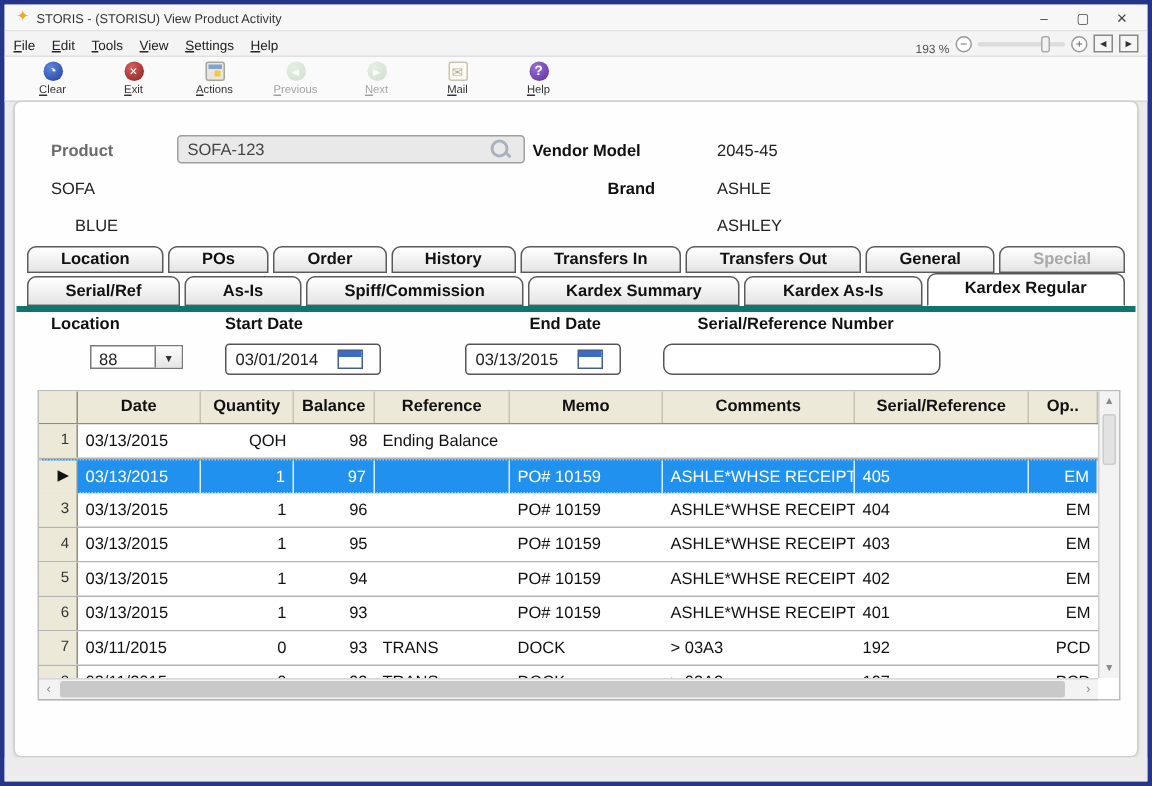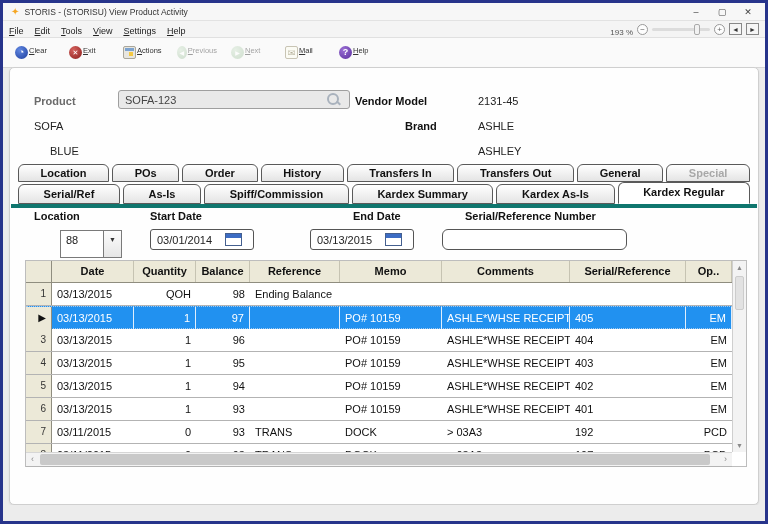--- a/index.html
+++ b/index.html
@@ -20,21 +20,21 @@
   .menu-item::first-letter { text-decoration:underline; }
   .zoomctl { margin-left:auto; display:flex; align-items:center; gap:4px; }
   .zoom-pct { font-size:8px; color:#555;margin-top:6px; }
   .zbtn { width:11px; height:11px; border:1px solid #999; border-radius:50%; font-size:8px; line-height:9px; text-align:center; color:#666; background:#fdfdfd; }
   .ztrack { width:58px; height:3px; background:#dcdcdc; border-radius:2px; position:relative; }
   .zthumb { position:absolute; right:10px; top:-4px; width:6px; height:11px; background:#f2f2f2; border:1px solid #aaa; border-radius:2px; }
   .pagebtn { width:13px; height:12px; border:1px solid #888; background:#f5f5f5; font-size:7px; line-height:11px; text-align:center; color:#333; }
 
   
   .toolbar { height:30px; background:#fafafa; border-bottom:1px solid #d6d6d6; display:flex; align-items:center; padding-left:12px; gap:14px; }
-  .tbtn { width:40px; display:flex; gap:1px; }
+  .tbtn { width:40px; display:flex; flex-direction:column; align-items:center; gap:1px; }
   .tbtn.disabled { opacity:.45; }
   .tlabel { font-size:7.5px; color:#333; }
   .tlabel::first-letter { text-decoration:underline; }
   .ticon { width:13px; height:13px; border-radius:50%; display:block; position:relative; font-size:8px; color:#fff; text-align:center; line-height:13px; font-weight:bold; }
   .clear-icon { background:radial-gradient(circle at 35% 30%,#5f86e0,#1e3f9e); }
   .clear-icon::before { content:"◔"; font-size:9px; }
   .exit-icon { background:radial-gradient(circle at 35% 30%,#d4605c,#8c1f1d); }
   .exit-icon::before { content:"✕"; font-size:7px; }
   .actions-icon { border-radius:2px; background:#e8e6df; border:1px solid #a9a69b; }
   .actions-icon::before { content:""; position:absolute; left:1px; right:1px; top:1px; height:3px; background:#7da3cf; }
@@ -65,21 +65,21 @@
   .tabrow { display:flex; padding:0 7px; gap:3px; position:relative; }
   .tab { flex:1 1 auto; text-align:center; font-size:11px; font-weight:bold; color:#111; background:linear-gradient(#ffffff,#e4e4e4); border:1px solid #5a5a5a; border-radius:6px 6px 0 0; height:18px; line-height:17px; white-space:nowrap; padding:0 8px; }
   .tabrow2 .tab { height:20px; line-height:19px; }
   .tab.disabled { color:#a8a8a8; }
   .tab.active { background:#fff; border-bottom:1px solid #fff; height:22px; z-index:3; position:relative; }
   .tabrow2 { border-bottom:4px solid #0f766e;align-items:flex-end; }
 
   
   .filters { position:absolute; left:0; right:0; top:138px; height:52px; font-size:11px; }
   .fl { position:absolute; font-weight:bold; color:#111; }
-  .combo { position:absolute; left:50px; top:24px; width:62px; height:28px; border:1px solid #7a7a7a; display:flex; background:#fff; }
+  .combo { position:absolute; left:50px; top:24px; width:62px; height:16px; border:1px solid #7a7a7a; display:flex; background:#fff; }
   .combo .cv { flex:1; font-size:11px; line-height:18px; padding-left:5px; color:#222; }
   .combo .cb { width:18px; border-left:1px solid #7a7a7a; background:linear-gradient(#fcfcfc,#e6e6e6); font-size:7px; color:#333; text-align:center; line-height:18px; }
   .dateinp { position:absolute; top:23px; width:104px; height:21px; border:1px solid #555; border-radius:3px; background:#fff; display:flex; align-items:center; }
   .dateinp input { border:none; outline:none; width:72px; font-size:11px; padding-left:6px; font-family:inherit; color:#222; background:transparent; }
   .calbtn { width:17px; height:13px; margin-left:2px; background:#fff; border:1px solid #445f8f; position:relative; }
   .calbtn::before { content:""; position:absolute; left:0; right:0; top:0; height:4px; background:#3c6cc4; }
   .serialinp { position:absolute; left:432px; top:23px; width:185px; height:21px; border:1px solid #555; border-radius:6px; font-size:11px; padding:0 8px; font-family:inherit; background:#fff; }
 
   
   .tablewrap { position:absolute; left:15px; top:192px; width:722px; height:207px; border:1px solid #bdbdbd; background:#fff; }
@@ -165,21 +165,21 @@
       </div>
     </div>
 
   <div class="panel">
 
     <div class="prodgrid">
       <span class="lbl-gray" style="left:24px;top:27px;">Product</span>
       <input class="prod-input" readonly="" value="SOFA-123" style="">
       <span class="mag"></span>
       <span class="lbl-blk" style="left:345px;top:27px;">Vendor Model</span>
-      <span class="val" style="left:468px;top:27px;">2131-45</span>
+      <span class="val" style="left:468px;top:27px;">2045-45</span>
       <span class="val" style="left:24px;top:52px;">SOFA</span>
       <span class="lbl-blk" style="left:395px;top:52px;">Brand</span>
       <span class="val" style="left:468px;top:52px;">ASHLE</span>
       <span class="val" style="left:40px;top:77px;">BLUE</span>
       <span class="val" style="left:468px;top:77px;">ASHLEY</span>
     </div>
 
     <div class="tabszone">
       <div class="tabrow tabrow1" id="tabrow1">
           <div class="tab">Location</div>

